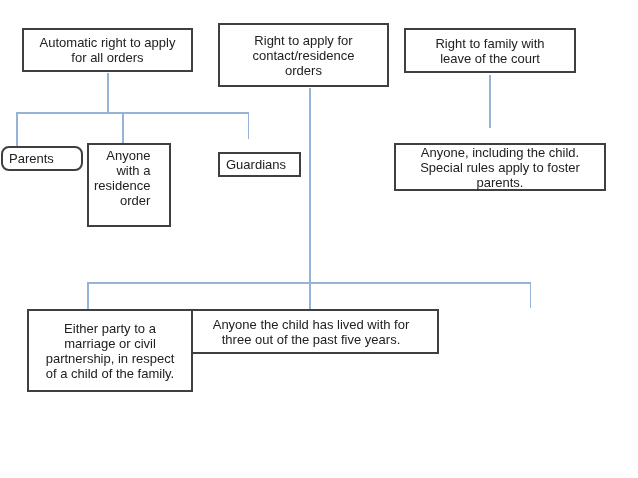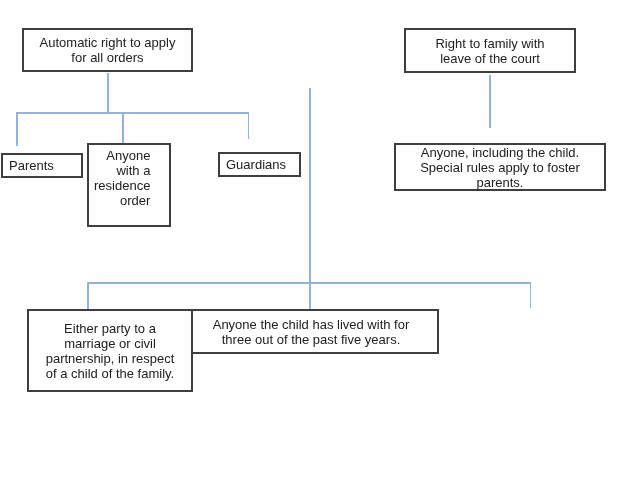--- a/index.html
+++ b/index.html
@@ -51,21 +51,21 @@
   .box.overlap-top { z-index: 3; }
   .line {
     position: absolute;
     background: var(--color-connector);
     z-index: 1;
   }
   
   #b-automatic   { left: 22px;  top: 28px;  width: 171px; height: 44px; }
   #b-contact     { left: 218px; top: 23px;  width: 171px; height: 64px; }
   #b-leave       { left: 404px; top: 28px;  width: 172px; height: 45px; }
-  #b-parents     { left: 1px;   top: 153px; width: 82px;  height: 25px; }
+  #b-parents     { left: 1px;   top: 146px; width: 82px;  height: 25px; border-radius: 8px; }
   #b-residence   { left: 87px;  top: 143px; width: 84px;  height: 84px; }
   #b-guardians   { left: 218px; top: 152px; width: 83px;  height: 25px; }
   #b-anyonechild { left: 394px; top: 143px; width: 212px; height: 48px; }
   #b-eitherparty { left: 27px;  top: 309px; width: 166px; height: 83px; }
   #b-livedwith   { left: 183px; top: 309px; width: 256px; height: 45px; }
   #b-consent     { left: 440px; top: 314px; width: 163px; height: 122px; }
   
   #l-stub-automatic   { left: 107px;   top: 73px;  width: 1.5px; height: 40px; }
   #l-hbar-automatic   { left: 16px;    top: 112px; width: 233px; height: 1.5px; }
   #l-drop-parents     { left: 16px;    top: 112px; width: 1.5px; height: 34px; }
@@ -88,20 +88,23 @@
   <div class="line" id="l-drop-residence"></div>
   <div class="line" id="l-drop-guardians"></div>
   <div class="line" id="l-vert-contact"></div>
   <div class="line" id="l-hbar-contact"></div>
   <div class="line" id="l-drop-eitherparty"></div>
   <div class="line" id="l-drop-consent"></div>
   <div class="line" id="l-stub-leave"></div>
 
   <div class="box" id="b-automatic">Automatic right to apply
 for all orders</div>
+  <div class="box" id="b-contact">Right to apply for
+contact/residence
+orders</div>
   <div class="box" id="b-leave">Right to family with
 leave of the court</div>
 
   <div class="box left-mid" id="b-parents">Parents</div>
   <div class="box left-top" id="b-residence">Anyone
 with a
 residence
 order</div>
   <div class="box left-mid" id="b-guardians">Guardians</div>
   <div class="box" id="b-anyonechild">Anyone, including the child.

